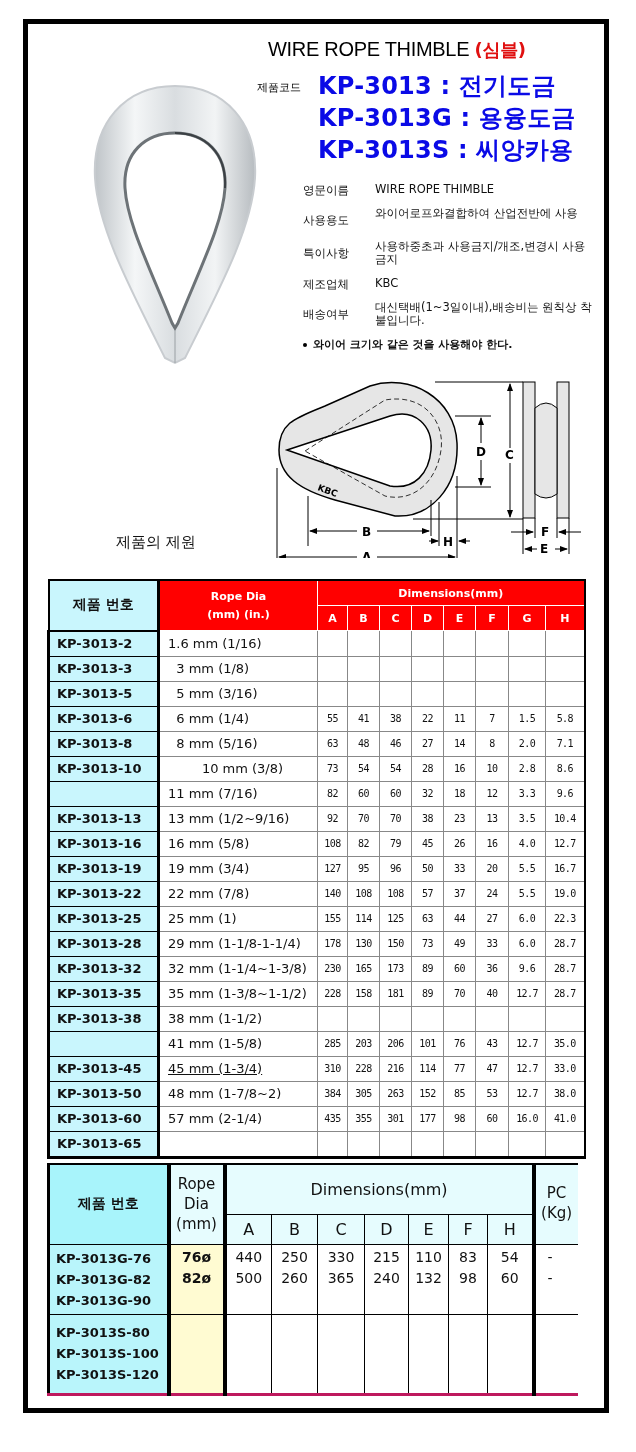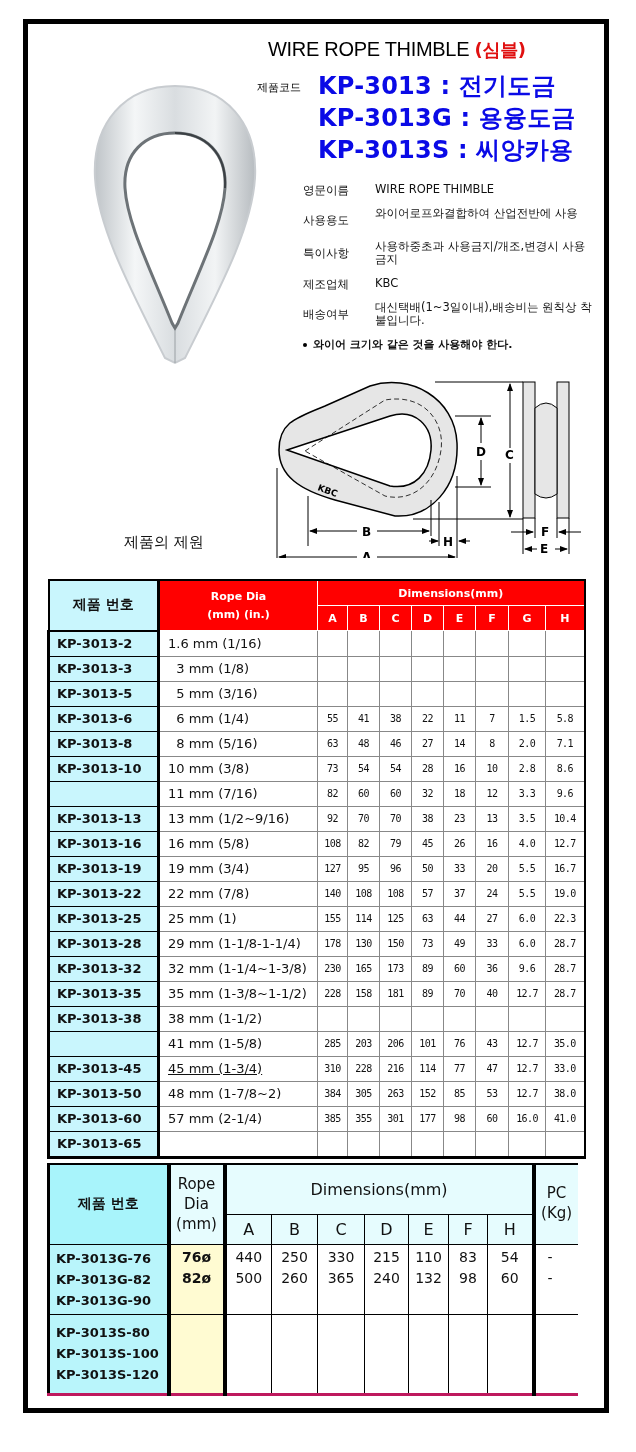--- a/index.html
+++ b/index.html
@@ -14,21 +14,21 @@
 
   .photo { position:absolute; left:90px; top:78px; width:170px; height:290px; }
 
   .spec { position:absolute; left:303px; font-size:11.5px; color:#111; }
   .spec .k { position:absolute; left:0; width:70px; }
   .spec .v { position:absolute; left:72px; width:220px; line-height:13px; font-family:"DejaVu Sans", sans-serif; }
   .note { position:absolute; left:303px; top:337px; font-size:11px; font-weight:bold; color:#111; }
   .note .dot { display:inline-block; width:4px; height:4px; border-radius:50%; background:#000; margin-right:6px; vertical-align:middle; }
 
   .diagram { position:absolute; left:265px; top:368px; width:330px; height:190px; }
-  .spec-title { position:absolute; left:124px; top:533px; font-size:15px; color:#111; }
+  .spec-title { position:absolute; left:116px; top:533px; font-size:15px; color:#111; }
 
   
   table { border-collapse:collapse; }
   .t1 { position:absolute; left:47px; top:579px; width:536px; table-layout:fixed; font-family:"DejaVu Sans", sans-serif; }
   .t1 td, .t1 th { padding:0; height:24px; border:1px solid #888; text-align:center; font-size:10.5px; color:#111; font-weight:normal; }
   .t1 .hdr-code { background:#c9f6fd; font-weight:bold; font-size:14px; border:2px solid #000; border-right:3px solid #000; }
   .t1 .hdr-red { background:#ff0000; color:#fff; font-weight:bold; font-size:11px; border:1px solid #fff; border-color:#fff; }
   .t1 .hdr-red.top { border-top:2px solid #000; }
   .t1 .hdr-red.last { border-right:2px solid #000; }
   .t1 .code { background:#c9f6fd; font-weight:bold; font-size:13px; text-align:left; padding-left:7px; border-left:3px solid #000; border-right:3px solid #000; border-top:1px solid #000; border-bottom:1px solid #000; }
@@ -251,21 +251,21 @@
         <td class="num">48</td>
         <td class="num">46</td>
         <td class="num">27</td>
         <td class="num">14</td>
         <td class="num">8</td>
         <td class="num">2.0</td>
         <td class="num lastcol">7.1</td>
       </tr>
       <tr style="height: 25px;">
         <td class="code">KP-3013-10</td>
-        <td class="dia" style="white-space: pre;">10 mm (3/8)</td>
+        <td class="dia" style="white-space: pre; text-align: center;">10 mm (3/8)</td>
         <td class="num">73</td>
         <td class="num">54</td>
         <td class="num">54</td>
         <td class="num">28</td>
         <td class="num">16</td>
         <td class="num">10</td>
         <td class="num">2.8</td>
         <td class="num lastcol">8.6</td>
       </tr>
       <tr style="height: 25px;">
@@ -420,21 +420,21 @@
         <td class="num">263</td>
         <td class="num">152</td>
         <td class="num">85</td>
         <td class="num">53</td>
         <td class="num">12.7</td>
         <td class="num lastcol">38.0</td>
       </tr>
       <tr style="height: 25px;">
         <td class="code">KP-3013-60</td>
         <td class="dia" style="white-space: pre;">57 mm (2-1/4)</td>
-        <td class="num">385</td>
+        <td class="num">435</td>
         <td class="num">355</td>
         <td class="num">301</td>
         <td class="num">177</td>
         <td class="num">98</td>
         <td class="num">60</td>
         <td class="num">16.0</td>
         <td class="num lastcol">41.0</td>
       </tr>
       <tr class="lastrow" style="height: 25px;">
         <td class="code">KP-3013-65</td>

